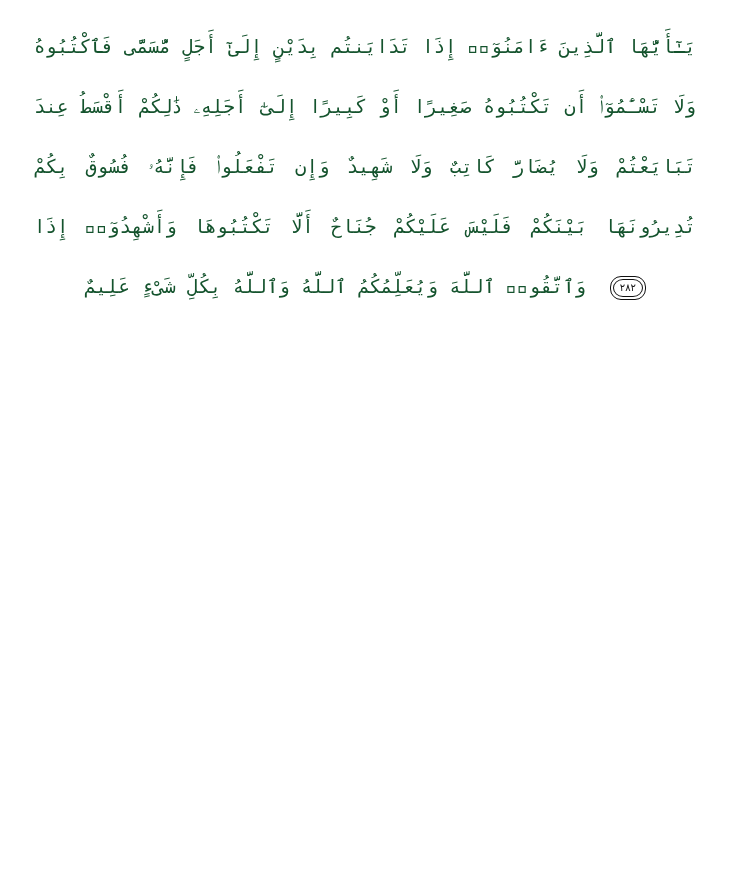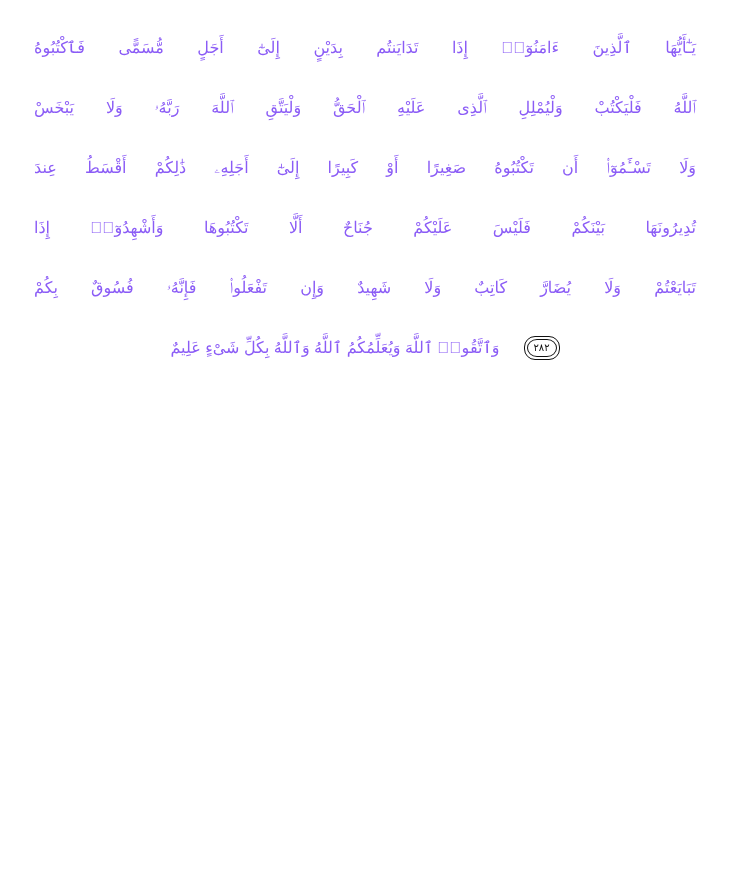--- a/index.html
+++ b/index.html
@@ -24,25 +24,25 @@
   .quran-text {
     direction: rtl;
     unicode-bidi: bidi-override;
     text-align: center;
     color: #111111;
   }
   .aya-line {
     direction: rtl;
     text-align: justify;
     text-align-last: justify;
-    font-family: Liberation Sans, sans-serif;
-    font-size: 16px;
+    font-family: Liberation Mono, monospace;
+    font-size: 19px;
     line-height: 60px;
     letter-spacing: 0px;
-    color: #8b5cf6;
+    color: #14532d;
     white-space: nowrap;
     overflow: visible;
   }
   .aya-line.center {
     text-align: center;
     text-align-last: center;
   }
   .end-row {
     display: flex;
     align-items: center;
@@ -73,24 +73,23 @@
     border-radius: 10px / 9px;
   }
   .aya-marker span { position: relative; z-index: 1; }
 </style>
 </head>
 <body>
 
 <div class="page">
   <div class="quran-text">
     <div class="aya-line">يَـٰٓأَيُّهَا ٱلَّذِينَ ءَامَنُوٓا۟ إِذَا تَدَايَنتُم بِدَيْنٍ إِلَىٰٓ أَجَلٍ مُّسَمًّى فَٱكْتُبُوهُ</div>
-    <div class="aya-line">ٱللَّهُ فَلْيَكْتُبْ وَلْيُمْلِلِ ٱلَّذِى عَلَيْهِ ٱلْحَقُّ وَلْيَتَّقِ ٱللَّهَ رَبَّهُۥ وَلَا يَبْخَسْ</div>
     <div class="aya-line">وَلَا تَسْـَٔمُوٓا۟ أَن تَكْتُبُوهُ صَغِيرًا أَوْ كَبِيرًا إِلَىٰٓ أَجَلِهِۦ ذَٰلِكُمْ أَقْسَطُ عِندَ</div>
+    <div class="aya-line">تَبَايَعْتُمْ وَلَا يُضَارَّ كَاتِبٌ وَلَا شَهِيدٌ وَإِن تَفْعَلُوا۟ فَإِنَّهُۥ فُسُوقٌ بِكُمْ</div>
     <div class="aya-line">تُدِيرُونَهَا بَيْنَكُمْ فَلَيْسَ عَلَيْكُمْ جُنَاحٌ أَلَّا تَكْتُبُوهَا وَأَشْهِدُوٓا۟ إِذَا</div>
-    <div class="aya-line">تَبَايَعْتُمْ وَلَا يُضَارَّ كَاتِبٌ وَلَا شَهِيدٌ وَإِن تَفْعَلُوا۟ فَإِنَّهُۥ فُسُوقٌ بِكُمْ</div>
     <div class="end-row">
       <div class="aya-marker">
         <span>٢٨٢</span>
       </div>
       <div class="aya-line center" style="white-space:nowrap;text-align:center;">وَٱتَّقُوا۟ ٱللَّهَ وَيُعَلِّمُكُمُ ٱللَّهُ وَٱللَّهُ بِكُلِّ شَىْءٍ عَلِيمٌ</div>
     </div>
   </div>
 </div>
 
 </body></html>

